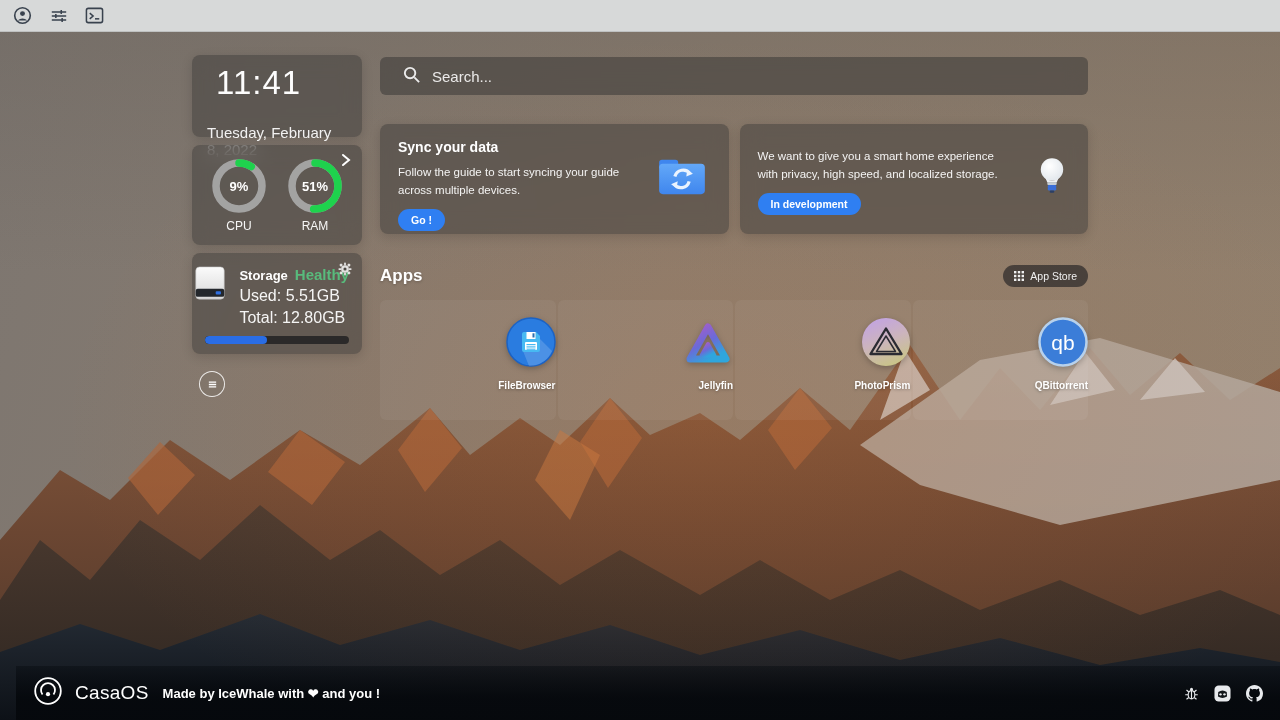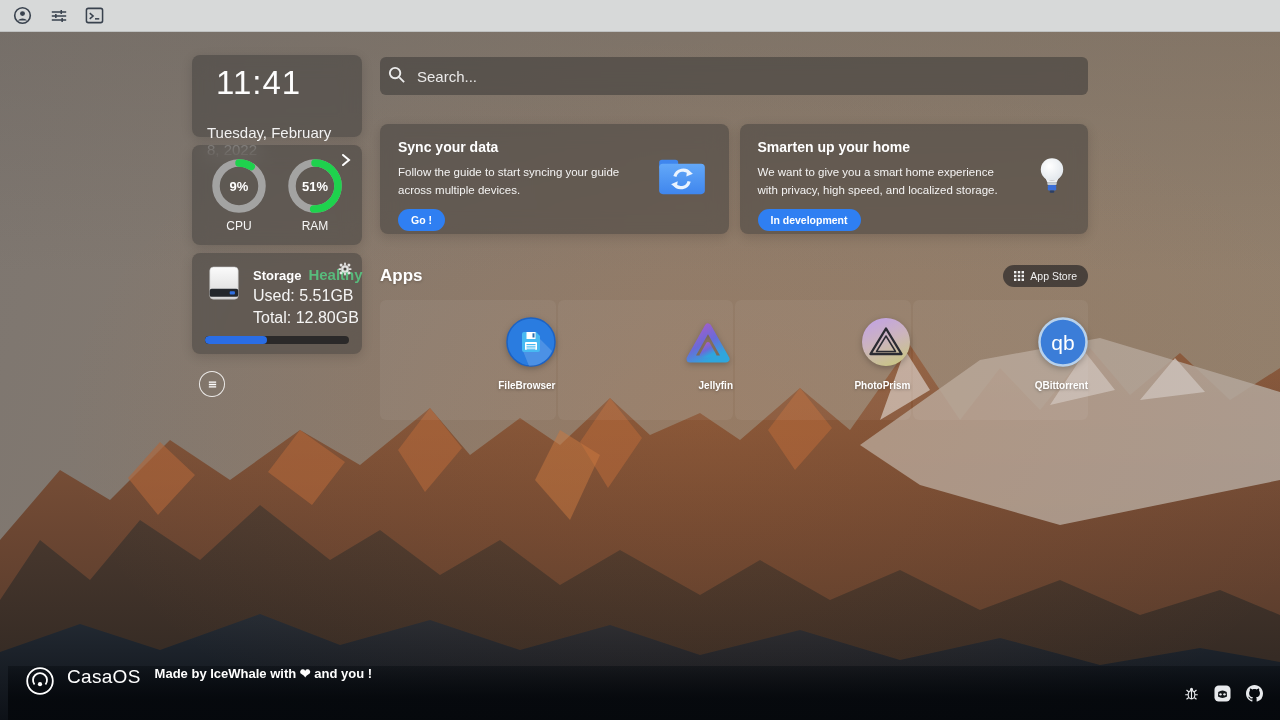--- a/index.html
+++ b/index.html
@@ -41,37 +41,37 @@
   .gauge { position:relative; width:56px; height:56px; margin:0 auto; }
   .gauge svg { width:56px; height:56px; }
   .gauge .track { fill:none; stroke:rgba(168,168,168,0.95); stroke-width:7.5; }
   .gauge .fill  { fill:none; stroke:var(--gauge-green,#1ed24d); stroke-width:7.5; stroke-linecap:round; }
   .gauge-value { position:absolute; inset:0; display:flex; align-items:center; justify-content:center;
     font-size:13px; font-weight:700; color:#fff; }
   .gauge-label { margin-top:5px; font-size:12px; color:rgba(255,255,255,0.95); }
 
   .storage-card { margin-top:8px; padding:11px 13px 10px; position:relative; }
   .gear-btn { position:absolute; top:9px; right:10px; width:14px; height:14px; cursor:pointer; opacity:0.9; }
-  .storage-top { display:flex; gap:10px; }
+  .storage-top { display:flex; gap:10px;justify-content:flex-end; }
   .storage-info { padding-top:2px; }
   .storage-title-row { display:flex; align-items:baseline; gap:7px; }
   .storage-title { font-size:13px; font-weight:700; color:#fff; }
   .storage-status { font-size:15px; font-weight:700; color:var(--healthy-green,#58bb7c); }
   .storage-line { font-size:16px; color:rgba(255,255,255,0.94); margin-top:4px; }
   .storage-bar { margin-top:9px; height:8px; border-radius:4px; background:rgba(28,28,30,0.78); overflow:hidden; }
   .storage-bar-fill { height:100%; border-radius:4px; background:var(--progress-blue,#2a6de5); }
 
   .menu-fab { margin-top:17px; margin-left:7px; width:26px; height:26px; border-radius:50%;
     border:1.5px solid rgba(255,255,255,0.85); background:rgba(120,110,100,0.25);
     display:flex; align-items:center; justify-content:center; cursor:pointer; }
 
   
   .right-col { position:absolute; left:380px; top:57px; width:708px; z-index:5; }
   .searchbar { height:38px; border-radius:6px; background:rgba(58,57,55,0.55); backdrop-filter:blur(10px);
-    display:flex; align-items:center; gap:11px; padding:0 7px; }
+    display:flex; align-items:center; gap:11px; padding:0 22px; }
   .searchbar input { flex:1; background:transparent; border:none; outline:none;
     color:#fff; font-size:15px; font-family:"Liberation Sans",sans-serif; }
   .searchbar input::placeholder { color:rgba(255,255,255,0.88); }
 
   .promos { display:flex; gap:11px; margin-top:29px; }
   .promo { flex:1; height:110px; padding:15px 18px; position:relative; }
   .promo-title { font-size:14px; font-weight:700; color:#fff; }
   .promo-desc { margin-top:9px; font-size:11.5px; line-height:1.55; color:rgba(255,255,255,0.93); width:78%; }
   .pill-btn { display:inline-block; margin-top:9px; background:var(--accent-blue,#2f7ff2); color:#fff;
     font-size:10.5px; font-weight:700; border:none; border-radius:11px; padding:5px 13px; cursor:pointer; }
@@ -83,23 +83,23 @@
     border:none; border-radius:11px; padding:5px 11px; color:#f0f0f0; font-size:10.5px;
     font-family:"Liberation Sans",sans-serif; cursor:pointer; }
 
   .apps-row { display:flex; gap:2px; margin-top:13px; }
   .app-tile { flex:1; height:120px; border-radius:6px; background:rgba(255,255,255,0.05);
     display:flex; flex-direction:column; align-items:flex-end; padding-top:17px; gap:13px; cursor:pointer; }
   .app-icon { width:50px; height:50px; filter:drop-shadow(0 2px 3px rgba(0,0,0,0.25)); }
   .app-label { font-size:10px; font-weight:700; color:#fff; text-shadow:0 1px 3px rgba(0,0,0,0.35); }
 
   
-  .footer { position:absolute; left:8px; right:0; bottom:0; height:54px; z-index:6;
+  .footer { position:absolute; left:16px; right:0; bottom:0; height:54px; z-index:6;
     background:linear-gradient(180deg, rgba(7,11,16,0.45), rgba(5,8,12,0.92) 60%);
-    display:flex; padding:0 17px; gap:12px; }
+    display:flex; align-items:center; padding:0 17px; gap:12px; }
   .brand { font-size:19px; font-weight:400; color:#fff; letter-spacing:0.3px; }
   .tagline { font-size:13px; font-weight:700; color:#fff; margin-left:2px; }
   .footer-icons { margin-left:auto; display:flex; align-items:center; gap:15px; }
   .footer-icons > span { cursor:pointer; display:flex; }
 </style>
 </head>
 <body>
 
 <div class="bg">
   <svg viewBox="0 0 1280 720" preserveAspectRatio="none">
@@ -275,21 +275,20 @@
             <path d="M34.5 17.5 A9 9 0 0 0 18.5 20.5"></path>
             <path d="M17.5 28.5 A9 9 0 0 0 33.5 25.5"></path>
           </g>
           <path d="M31.5 13.5 L37.5 17.5 L30.5 20.5 Z" fill="#eaf3fe"></path>
           <path d="M20.5 32.5 L14.5 28.5 L21.5 25.5 Z" fill="#eaf3fe"></path>
         </svg>
       </span>
     </div>
 
     <div class="card promo">
-      <div class="promo-title">Smarten up your home</div>
       <div class="promo-desc">We want to give you a smart home experience with privacy, high speed, and localized storage.</div>
       <button class="pill-btn">In development</button>
       <span class="promo-art">
         <svg viewBox="0 0 30 44" width="28" height="42">
           <defs>
               <radialGradient id="bulbGrad" cx="0.4" cy="0.35" r="0.8">
             <stop offset="0" stop-color="#ffffff"></stop>
                 <stop offset="1" stop-color="#dde3e9"></stop>
               </radialGradient>
             </defs>

